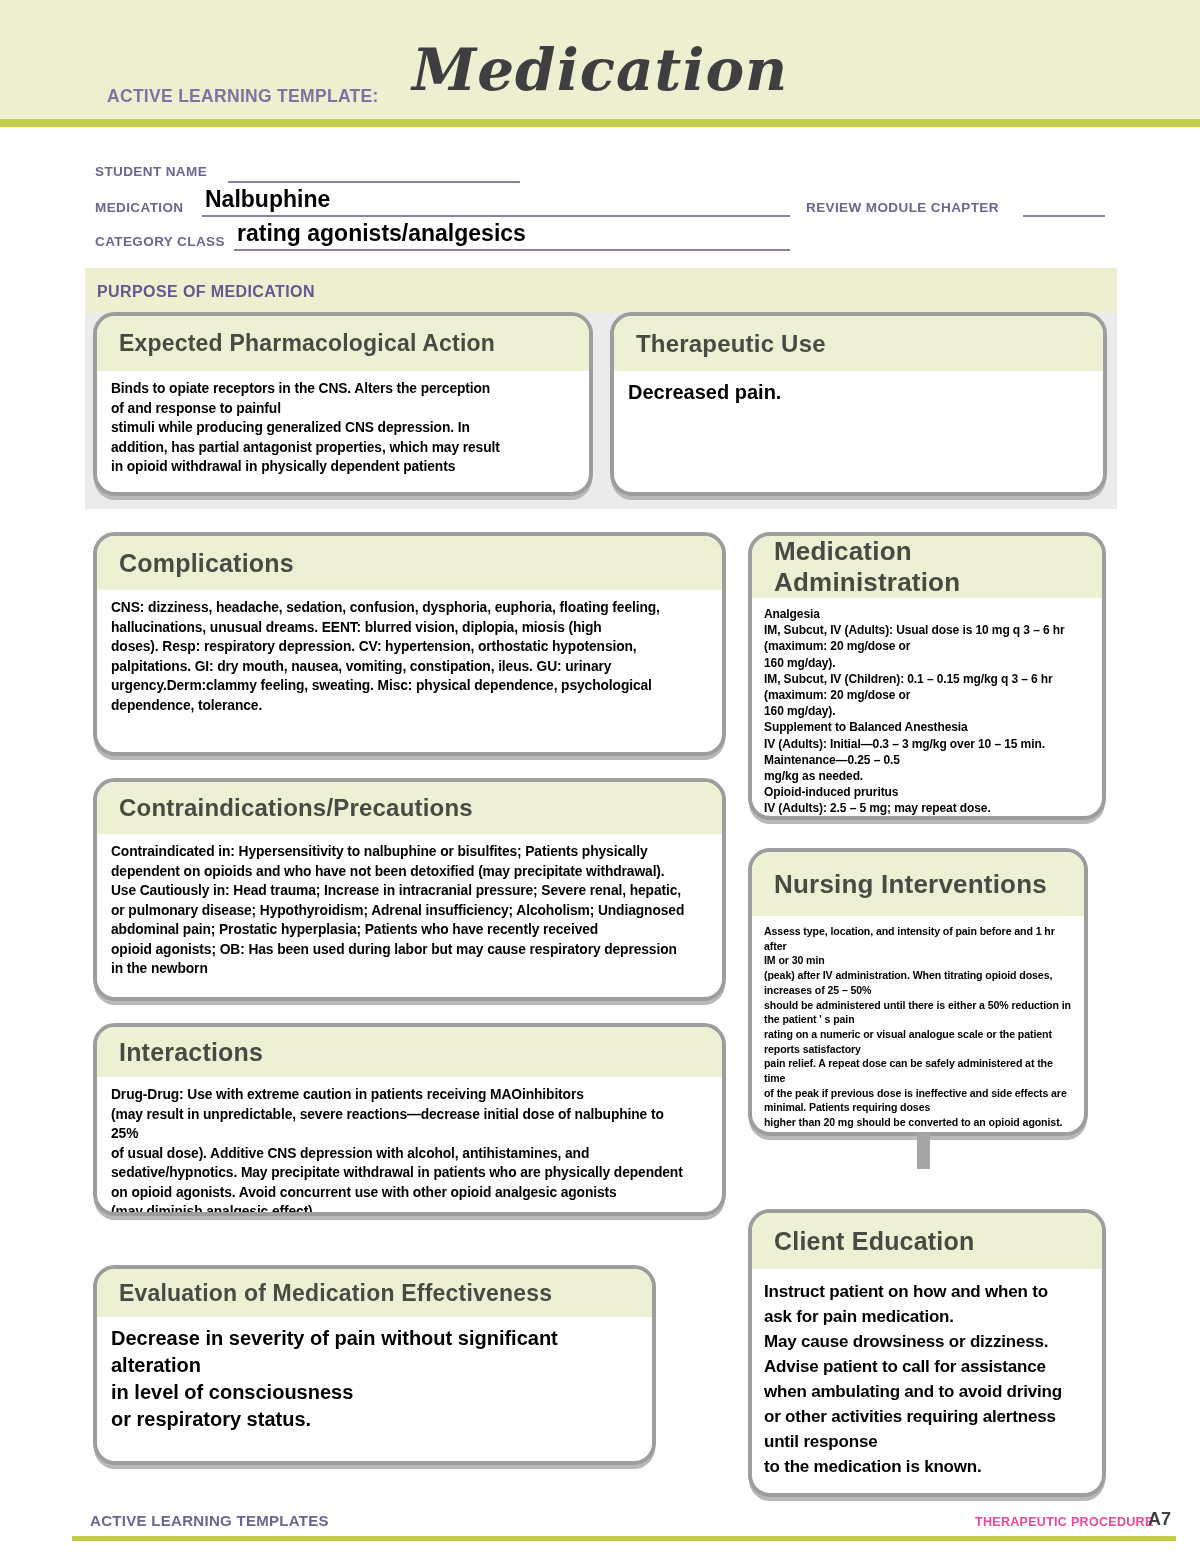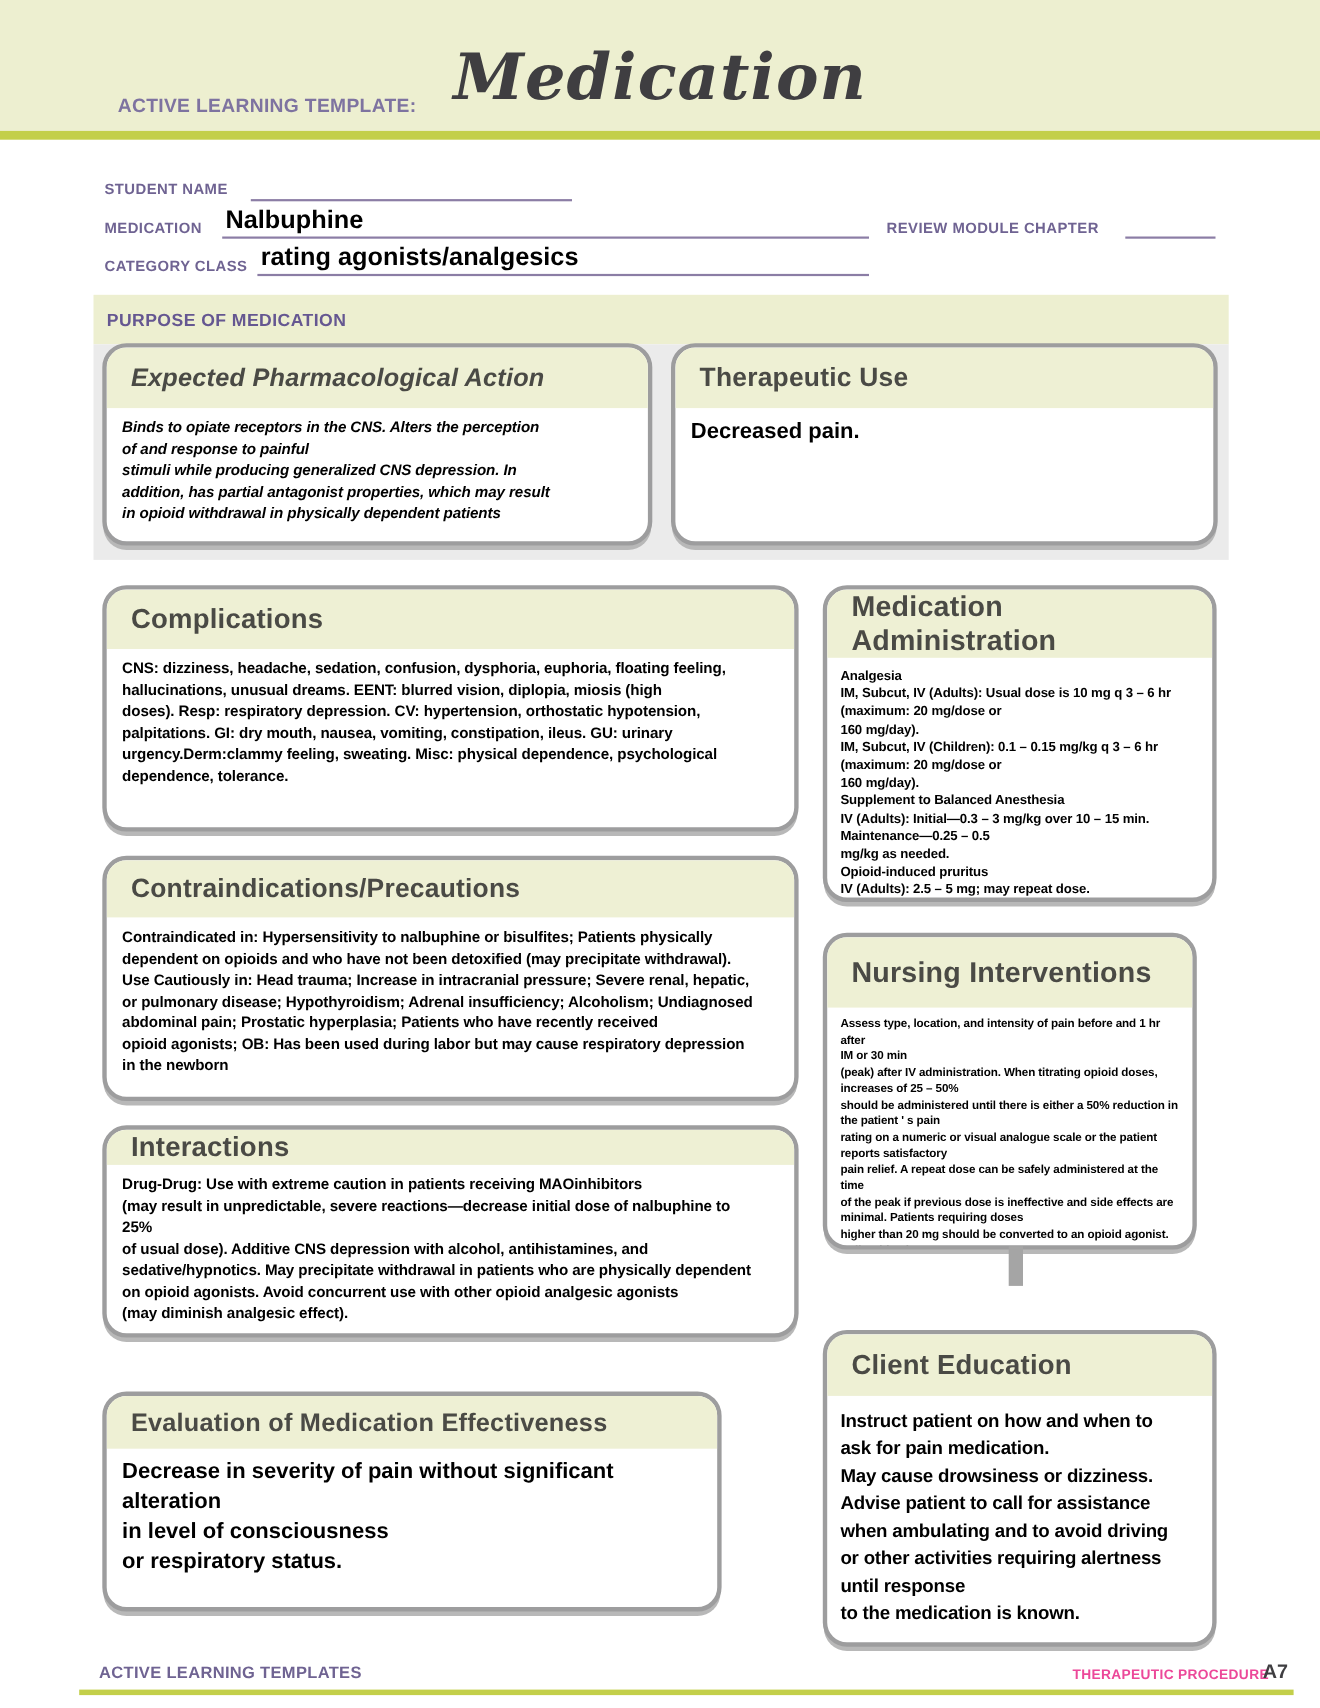--- a/index.html
+++ b/index.html
@@ -68,21 +68,21 @@
   <div class="abs fline" style="left:1023px;top:215px;width:82px;"></div>
 
   <div class="abs flabel" style="left:95px;top:234px;">CATEGORY CLASS</div>
   <div class="abs fvalue" style="left:237px;top:220px;">rating agonists/analgesics</div>
   <div class="abs fline" style="left:234px;top:249px;width:556px;"></div>
 
   <div class="abs purpose-band"></div>
   <div class="abs gray-panel"></div>
   <div class="abs purpose-label">PURPOSE OF MEDICATION</div>
 
-  <div class="box" style="left:93px;top:312px;width:500px;height:184px;font-style:italic;">
+  <div class="box" style="left:93px;top:312px;width:500px;height:184px;">
     <div class="box-header" style="height:55px;">
       <span class="box-title t-23">Expected Pharmacological Action</span>
     </div>
     <div class="box-body body-md">Binds to opiate receptors in the CNS. Alters the perception
 of and response to painful
 stimuli while producing generalized CNS depression. In
 addition, has partial antagonist properties, which may result
 in opioid withdrawal in physically dependent patients</div>
   </div>
 
@@ -152,21 +152,21 @@
 pain relief. A repeat dose can be safely administered at the time
 of the peak if previous dose is ineffective and side effects are
 minimal. Patients requiring doses
 higher than 20 mg should be converted to an opioid agonist.
 Nalbuphine is not
 recommended for prolonged use or as first-line therapy for acute
 or cancer pain</div>
   </div>
 
   <div class="box" style="left:93px;top:1023px;width:633px;height:193px;">
-    <div class="box-header" style="height:32px;">
+    <div class="box-header" style="height:50px;">
       <span class="box-title t-25">Interactions</span>
     </div>
     <div class="box-body body-md">Drug-Drug: Use with extreme caution in patients receiving MAOinhibitors
 (may result in unpredictable, severe reactions—decrease initial dose of nalbuphine to
 25%
 of usual dose). Additive CNS depression with alcohol, antihistamines, and
 sedative/hypnotics. May precipitate withdrawal in patients who are physically dependent
 on opioid agonists. Avoid concurrent use with other opioid analgesic agonists
 (may diminish analgesic effect).</div>
   </div>

